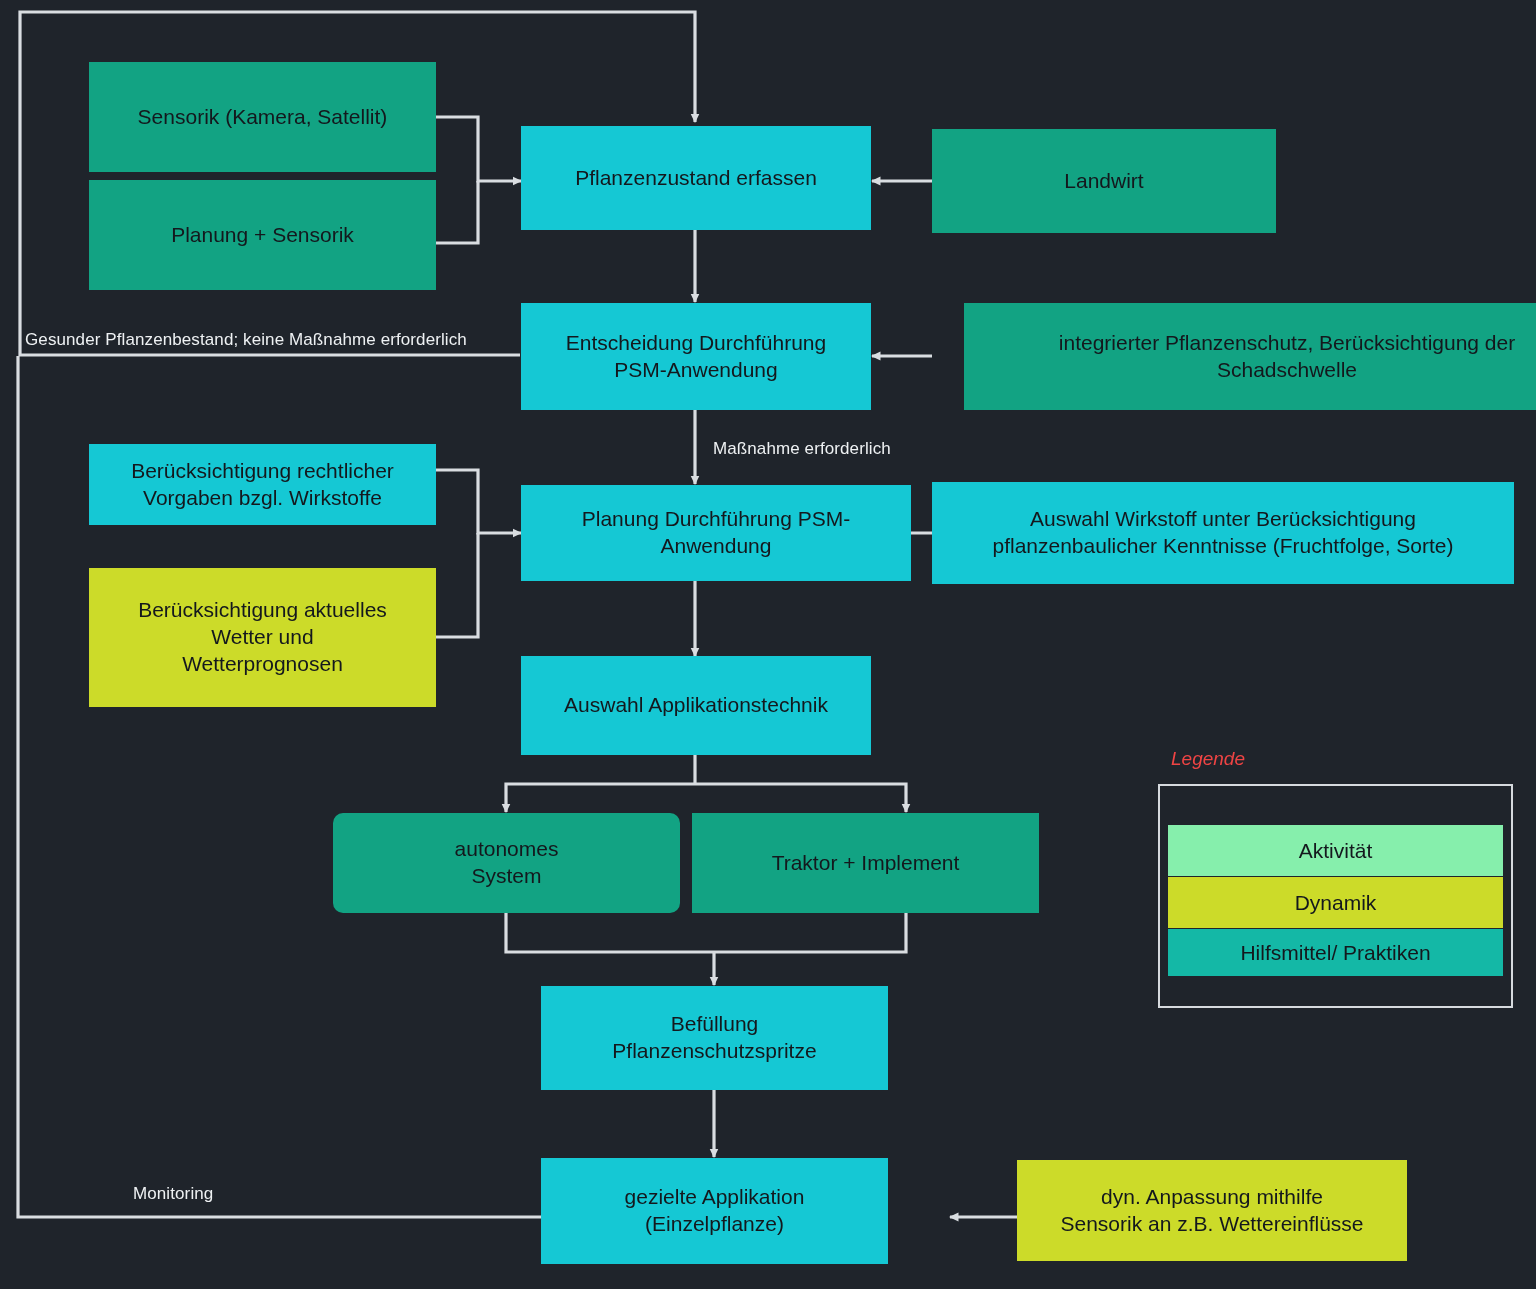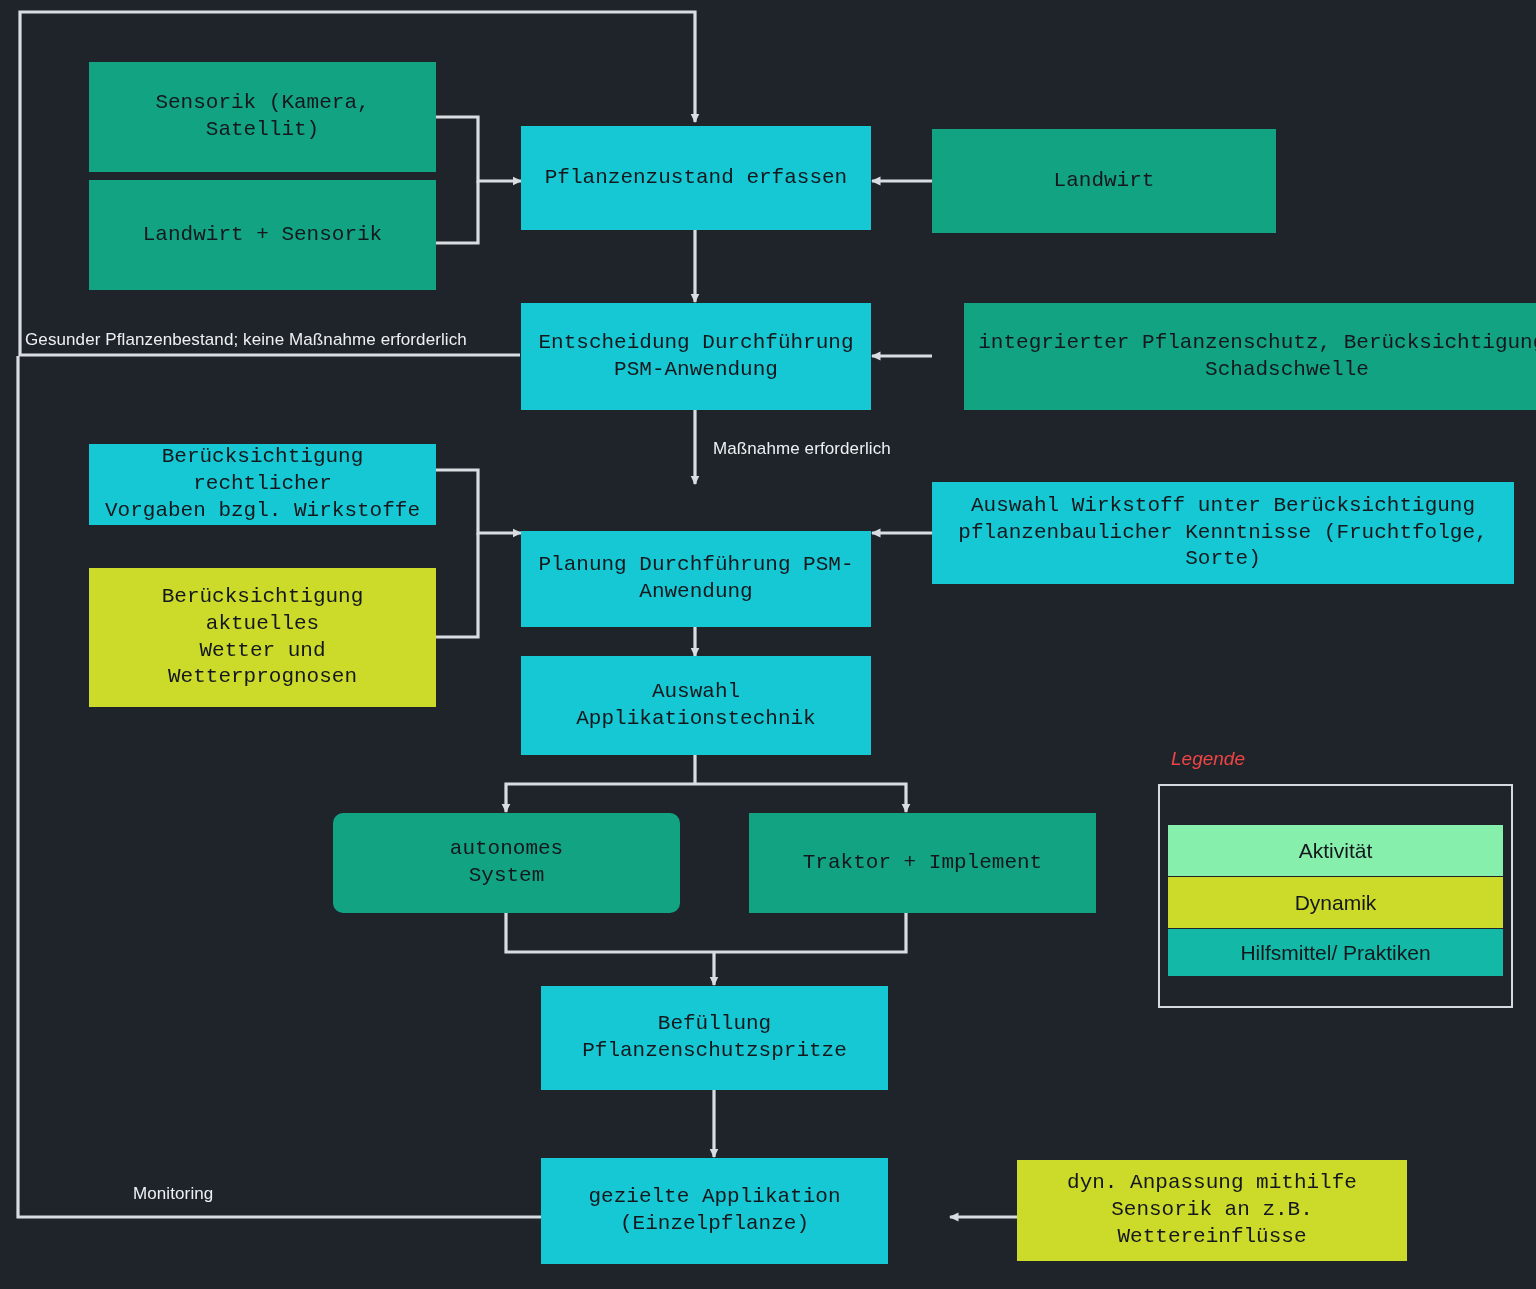--- a/index.html
+++ b/index.html
@@ -29,21 +29,20 @@
     display: flex;
     align-items: center;
     justify-content: center;
     text-align: center;
     color: #14181d;
     font-size: 21px;
     line-height: 1.28;
     padding: 0 10px;
     box-sizing: border-box;
     white-space: pre-line;
-    font-family: Liberation Mono, monospace;
   }
   .node.activity   { background: #15c8d4; }
   .node.dynamic    { background: #ccdb29; }
   .node.resource   { background: #12a383; }
 
   .edge-label {
     position: absolute;
     color: #eef1f3;
     font-size: 17px;
     white-space: nowrap;
@@ -118,51 +117,51 @@
       <path d="M714,952 L714,985" marker-end="url(#arrow)"></path>
 
       <path d="M714,1090 L714,1157" marker-end="url(#arrow)"></path>
 
       <path d="M1017,1217 L950,1217" marker-end="url(#arrow)"></path>
     </g>
   </svg>
 
   <div class="node resource" style="left:89px; top:62px; width:347px; height:110px;">Sensorik (Kamera, Satellit)</div>
 
-  <div class="node resource" style="left:89px; top:180px; width:347px; height:110px;">Landwirt + Sensorik</div>
+  <div class="node resource" style="left:89px; top:180px; width:347px; height:110px;">Planung + Sensorik</div>
 
   <div class="node activity" style="left:521px; top:126px; width:350px; height:104px;">Pflanzenzustand erfassen</div>
 
   <div class="node resource" style="left:932px; top:129px; width:344px; height:104px;">Landwirt</div>
 
   <div class="node activity" style="left:521px; top:303px; width:350px; height:107px;">Entscheidung Durchführung
 PSM-Anwendung</div>
 
   <div class="node resource" style="left:964px; top:303px; width:646px; height:107px;">integrierter Pflanzenschutz, Berücksichtigung der
 Schadschwelle</div>
 
   <div class="node activity" style="left:89px; top:444px; width:347px; height:81px;">Berücksichtigung rechtlicher
 Vorgaben bzgl. Wirkstoffe</div>
 
   <div class="node dynamic" style="left:89px; top:568px; width:347px; height:139px;">Berücksichtigung aktuelles
 Wetter und
 Wetterprognosen</div>
 
-  <div class="node activity" style="left:521px; top:485px; width:350px; height:96px;margin-top:46px;">Planung Durchführung PSM-
+  <div class="node activity" style="left:521px; top:485px; width:390px; height:96px;">Planung Durchführung PSM-
 Anwendung</div>
 
   <div class="node activity" style="left:932px; top:482px; width:582px; height:102px;">Auswahl Wirkstoff unter Berücksichtigung
 pflanzenbaulicher Kenntnisse (Fruchtfolge, Sorte)</div>
 
   <div class="node activity" style="left:521px; top:656px; width:350px; height:99px;">Auswahl Applikationstechnik</div>
 
   <div class="node resource" style="left:333px; top:813px; width:347px; height:100px;border-radius:10px;">autonomes
 System</div>
 
-  <div class="node resource" style="left:749px; top:813px; width:347px; height:100px;">Traktor + Implement</div>
+  <div class="node resource" style="left:692px; top:813px; width:347px; height:100px;">Traktor + Implement</div>
 
   <div class="node activity" style="left:541px; top:986px; width:347px; height:104px;">Befüllung
 Pflanzenschutzspritze</div>
 
   <div class="node activity" style="left:541px; top:1158px; width:347px; height:106px;">gezielte Applikation
 (Einzelpflanze)</div>
 
   <div class="node dynamic" style="left:1017px; top:1160px; width:390px; height:101px;">dyn. Anpassung mithilfe
 Sensorik an z.B. Wettereinflüsse</div>
 

